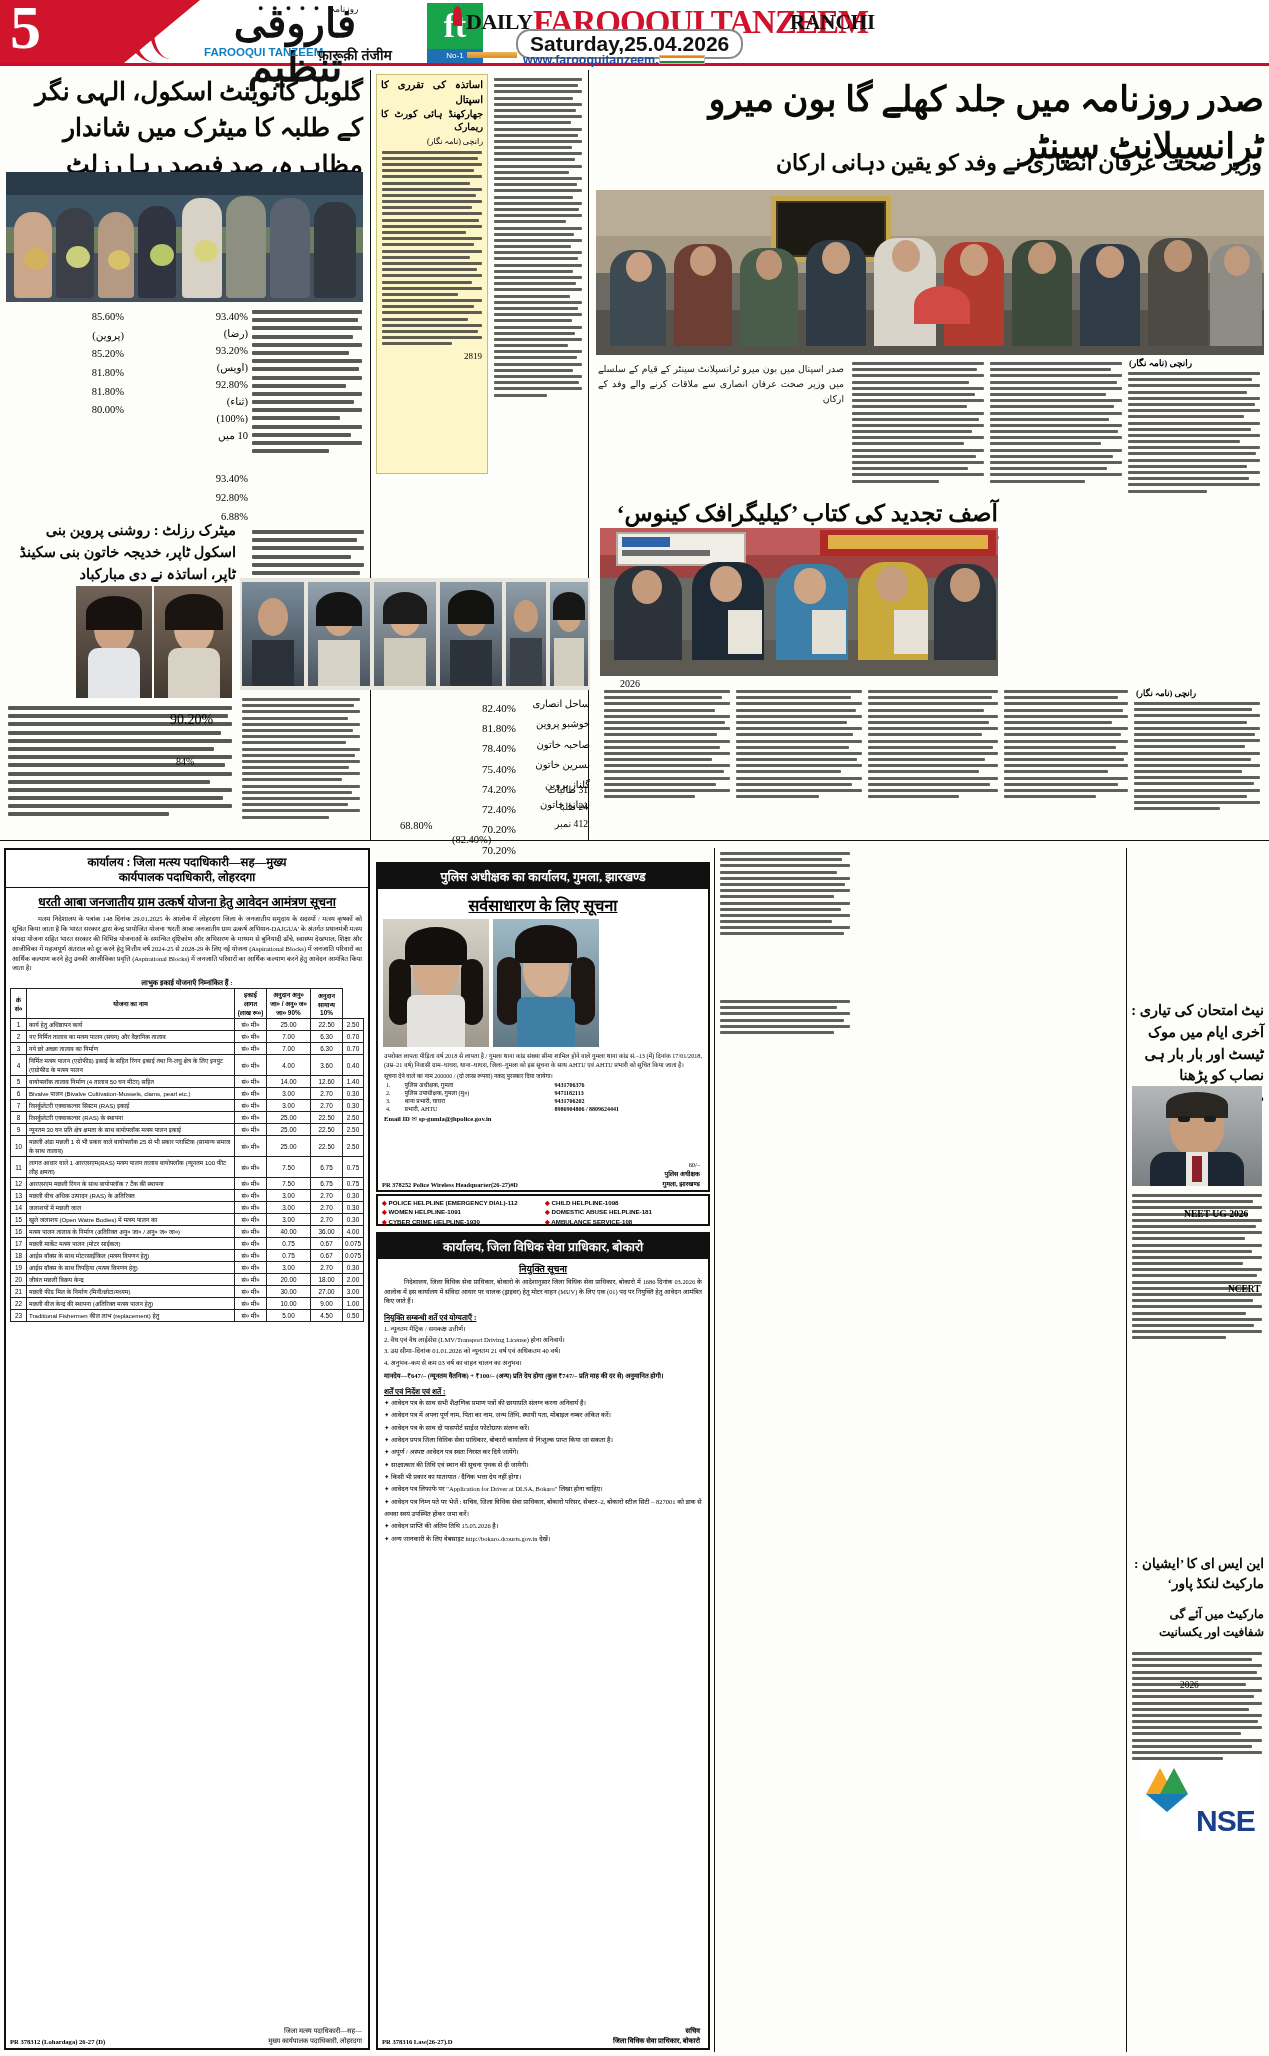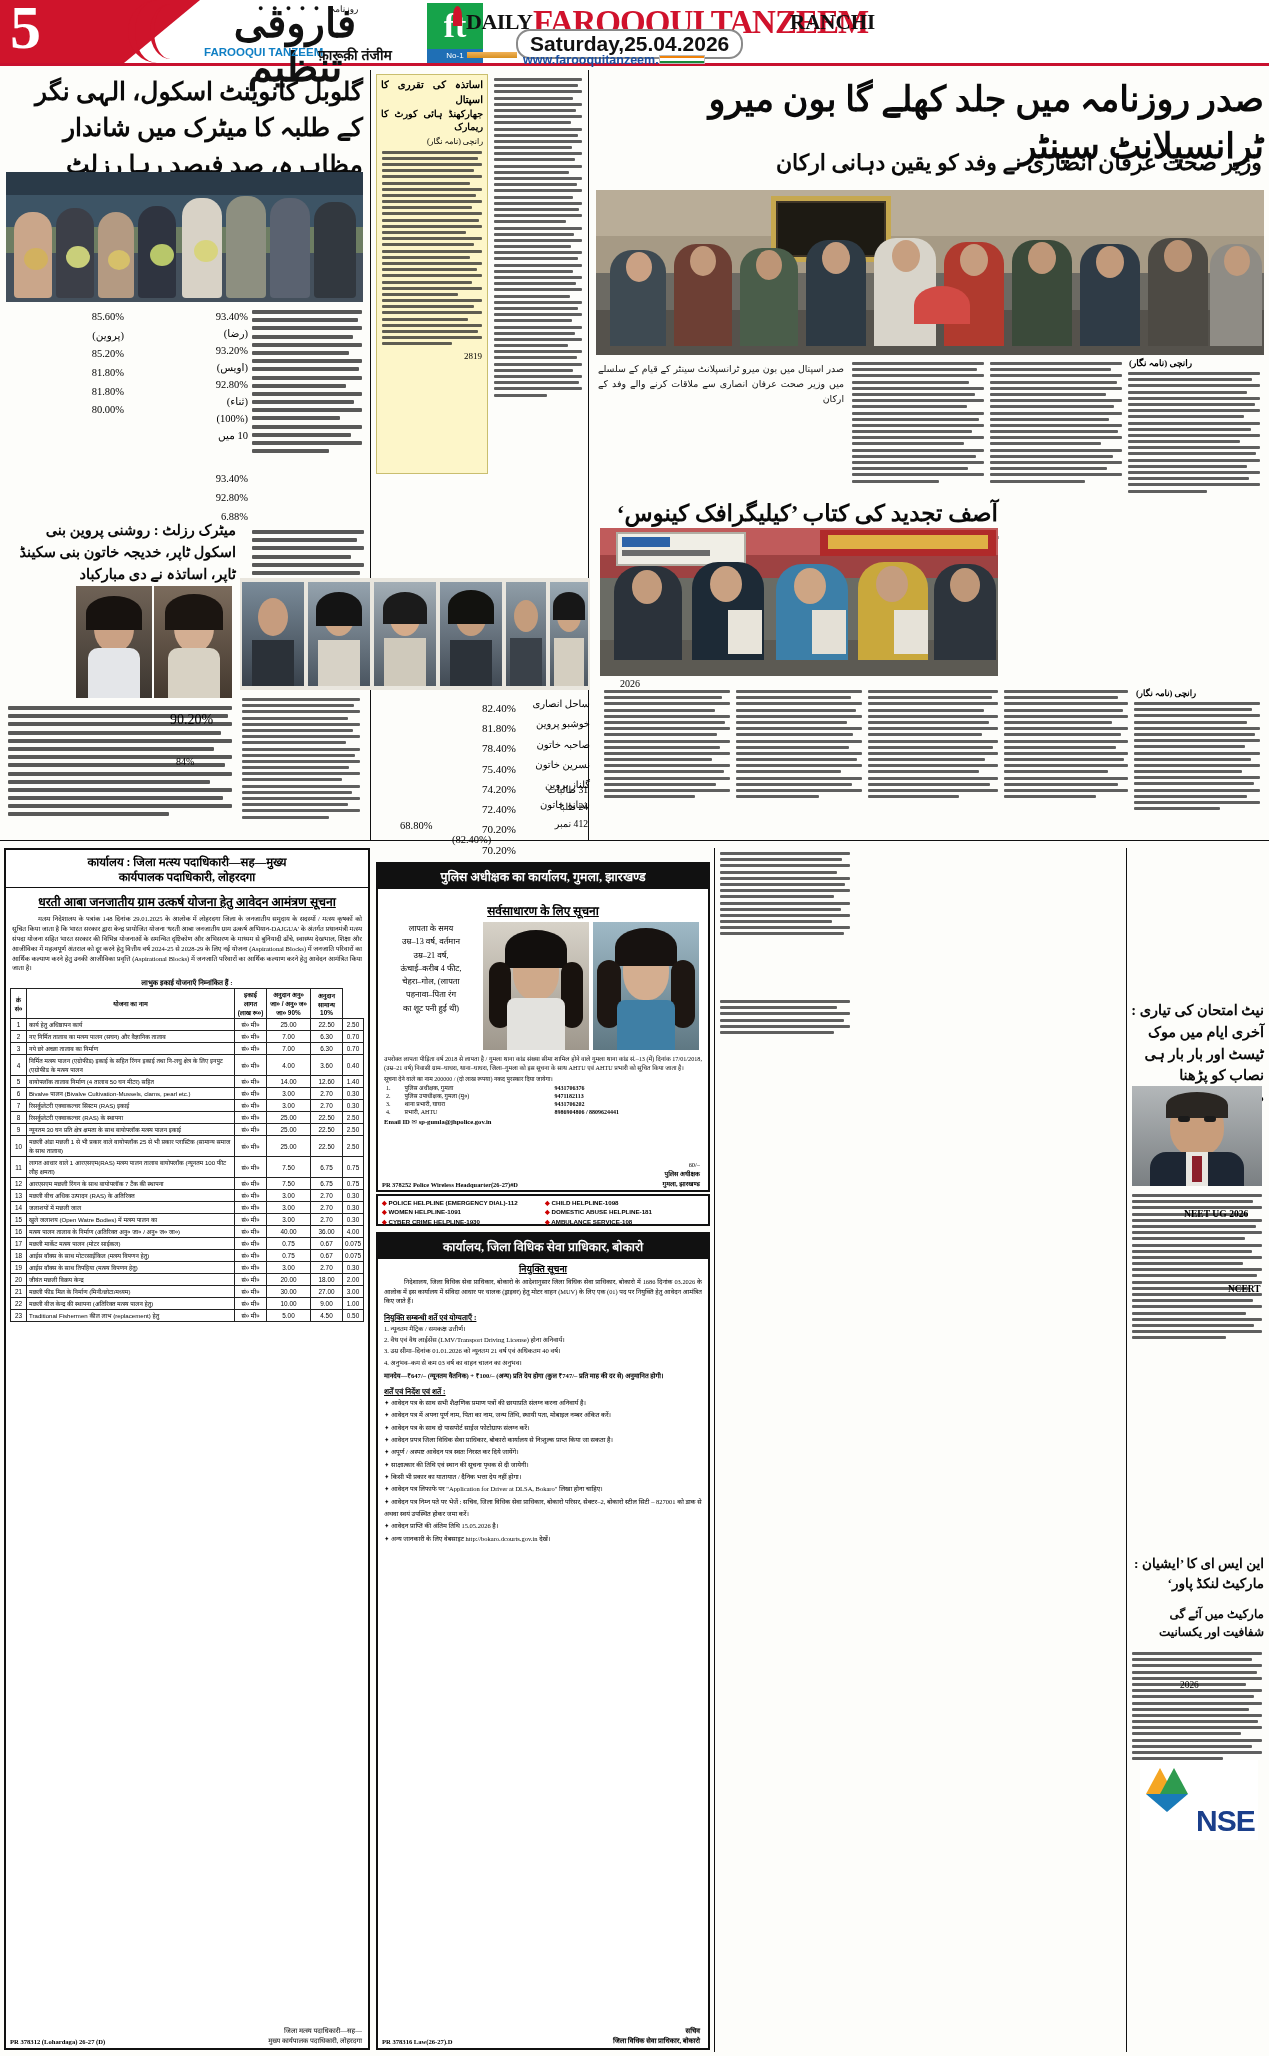--- a/index.html
+++ b/index.html
@@ -908,32 +908,23 @@
           </tbody>
       </table>
     </div>
     <div style="position:absolute; left:4px; bottom:3px; font-size:6.6px; font-weight:bold;" class="hindi">PR 378312 (Lohardaga) 26-27 (D)</div>
     <div style="position:absolute; right:6px; bottom:13px; font-size:6.8px; text-align:center;" class="hindi">जिला मत्स्य पदाधिकारी—सह—</div>
     <div style="position:absolute; right:6px; bottom:3px; font-size:6.8px; text-align:center;" class="hindi">मुख्य कार्यपालक पदाधिकारी, लोहरदगा</div>
   </div>
 
   <div class="box" style="left:376px; top:862px; width:334px; height:330px; border:2px solid #111;">
     <div class="banner-black hindi" style="font-size:12.4px; padding:4px 2px;">पुलिस अधीक्षक का कार्यालय, गुमला, झारखण्ड</div>
-    <div class="hindi" style="text-align:center; font-size:12px; font-weight:bold; padding:13px 2px 1px; text-decoration:underline;">सर्वसाधारण के लिए सूचना</div>
+    <div class="hindi" style="text-align:center; font-size:16px; font-weight:bold; padding:5px 2px 1px; text-decoration:underline;">सर्वसाधारण के लिए सूचना</div>
 
     <div style="display:flex; gap:4px; padding:2px 5px;">
-      <div style="width:96px; font-family:'Liberation Serif',serif; font-size:8.2px; line-height:1.62; text-align:center;">
-        <div>लापता के समय</div>
-        <div>उम्र–13 वर्ष, वर्तमान</div>
-        <div>उम्र–21 वर्ष,</div>
-        <div>ऊंचाई–करीब 4 फीट,</div>
-        <div>चेहरा–गोल, (लापता</div>
-        <div>पहनावा–पिता रंग</div>
-        <div>का शूट पनी हुई थी)</div>
-      </div>
       <div class="photo" style="position:relative; width:106px; height:128px; background:linear-gradient(#d7d2c8,#9e978c);">
         <div style="position:absolute;left:30px;top:18px;width:46px;height:60px;background:#cfa98a;border-radius:50% 50% 44% 44%;"></div>
         <div style="position:absolute;left:22px;top:8px;width:62px;height:38px;background:#120f0d;border-radius:50% 50% 0 0;"></div>
         <div style="position:absolute;left:6px;top:40px;width:22px;height:66px;background:#18120e;border-radius:11px;"></div>
         <div style="position:absolute;left:78px;top:40px;width:22px;height:66px;background:#18120e;border-radius:11px;"></div>
         <div style="position:absolute;left:24px;top:76px;width:58px;height:52px;background:#e3e2de;border-radius:8px 8px 0 0;"></div>
       </div>
       <div class="photo" style="position:relative; width:106px; height:128px; background:linear-gradient(#9fb9c6,#5f7883);">
         <div style="position:absolute;left:30px;top:16px;width:46px;height:62px;background:#d4ae90;border-radius:50% 50% 44% 44%;"></div>
         <div style="position:absolute;left:22px;top:6px;width:62px;height:38px;background:#171210;border-radius:50% 50% 0 0;"></div>

